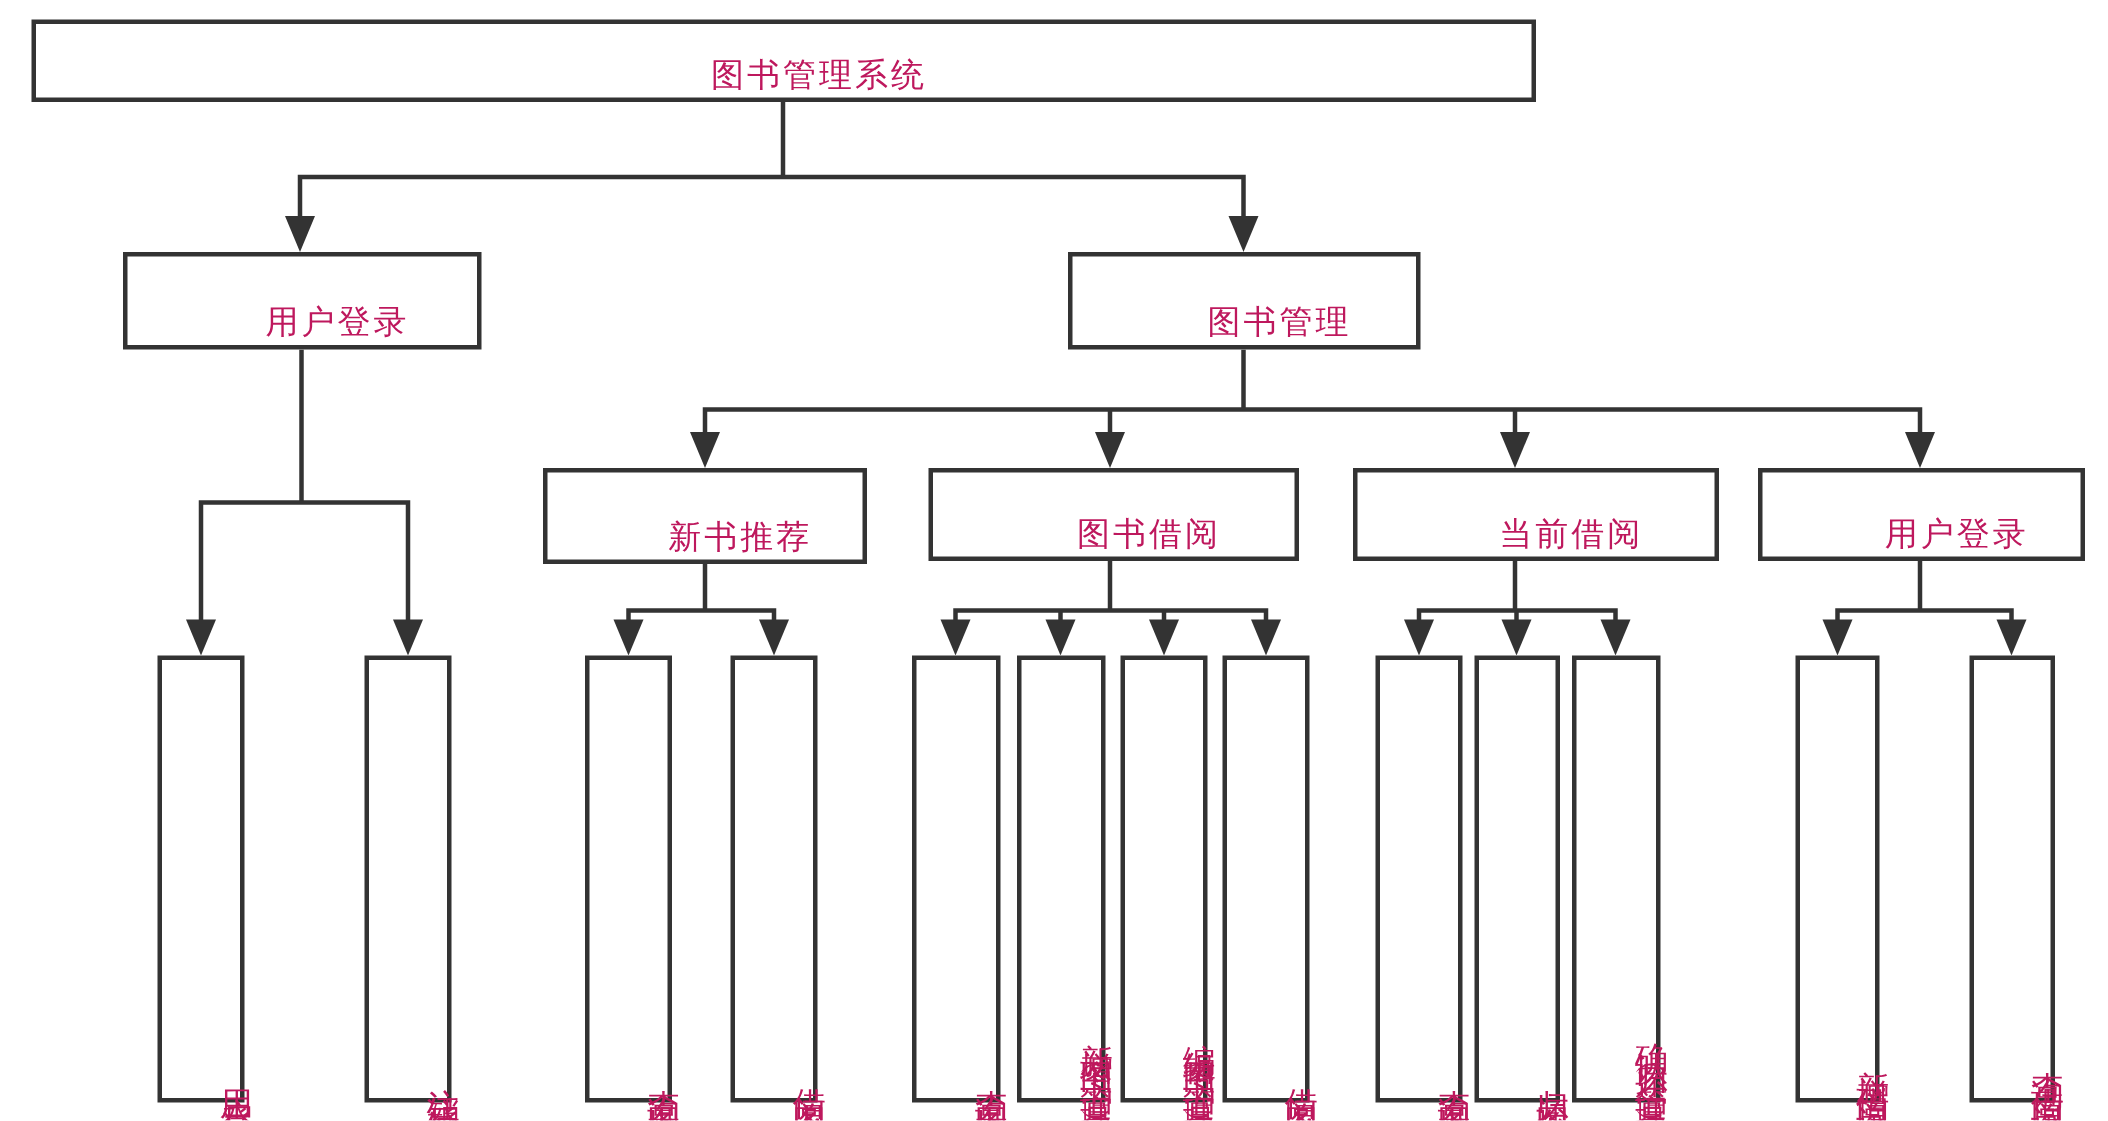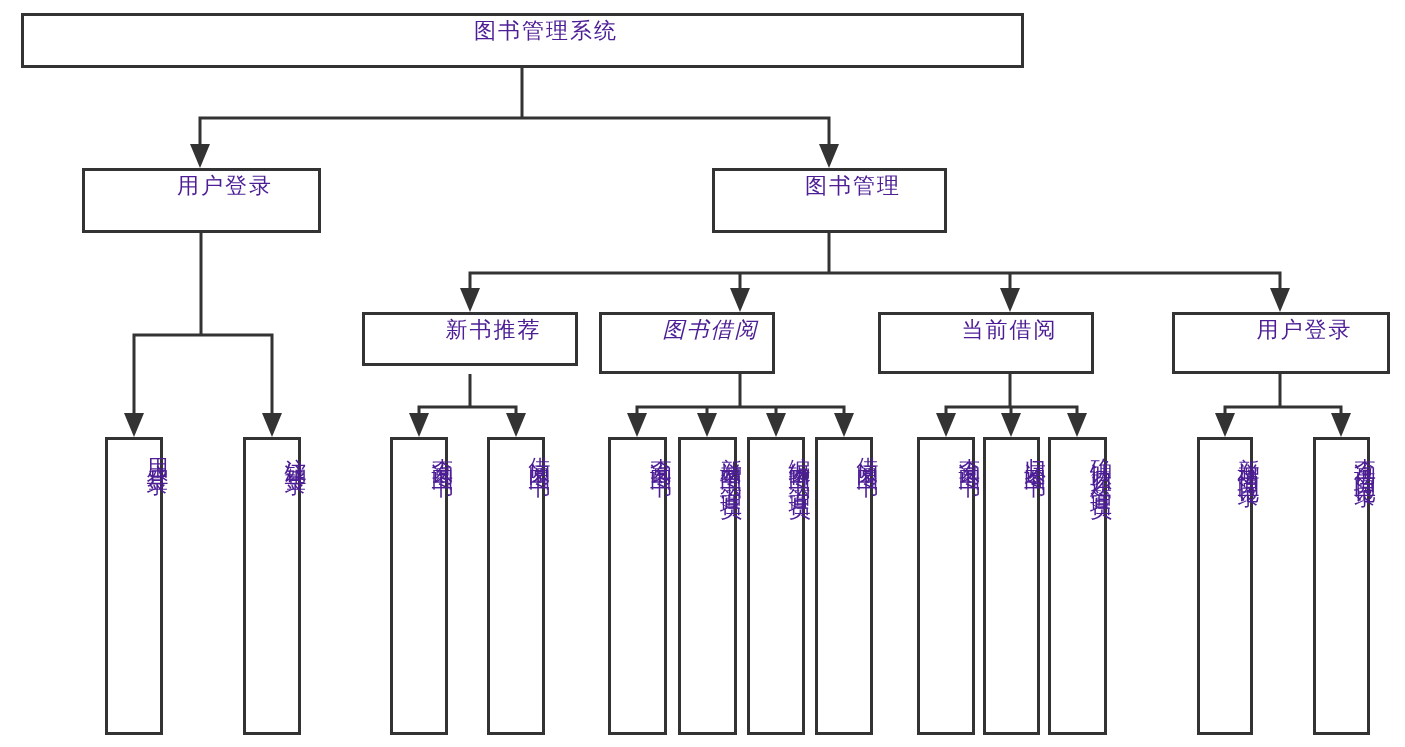--- a/index.html
+++ b/index.html
@@ -20,23 +20,23 @@
     left: 0; top: 0;
     width: 1405px; height: 747px;
     z-index: 0;
   }
   .node {
     position: absolute;
     box-sizing: border-box;
     border: 3px solid #333333;
     background: #ffffff;
     display: flex;
-    align-items: flex-start;
+    align-items: flex-end;
     justify-content: center;
-    color: #4c1d95;
+    color: #be185d;
     z-index: 1;
     padding-left: 47px;
   }
   .hnode .label {
     font-size: 22px;
     letter-spacing: 2px;
     white-space: nowrap;
   }
   .vnode .label {
     writing-mode: vertical-rl;
@@ -118,27 +118,27 @@
     <span class="label">图书管理系统</span>
   </div>
 
   <div class="node hnode" style="left:82px; top:168px; width:239px; height:65px;">
     <span class="label">用户登录</span>
   </div>
   <div class="node hnode" style="left:712px; top:168px; width:235px; height:65px;">
     <span class="label">图书管理</span>
   </div>
 
-  <div class="node hnode" style="left:362px; top:312px; width:216px; height:54px;">
+  <div class="node hnode" style="left:362px; top:312px; width:216px; height:64px;">
     <span class="label">新书推荐</span>
   </div>
-  <div class="node hnode" style="left:599px; top:312px; width:176px; height:62px;font-style:italic;">
+  <div class="node hnode" style="left:619px; top:312px; width:247px; height:62px;">
     <span class="label">图书借阅</span>
   </div>
-  <div class="node hnode" style="left:878px; top:312px; width:216px; height:62px;">
+  <div class="node hnode" style="left:902px; top:312px; width:244px; height:62px;">
     <span class="label">当前借阅</span>
   </div>
   <div class="node hnode" style="left:1172px; top:312px; width:218px; height:62px;">
     <span class="label">用户登录</span>
   </div>
 
   <div class="node vnode" style="left:105px; top:437px; width:58px; height:298px;">
     <span class="label">用户登录</span>
   </div>
   <div class="node vnode" style="left:243px; top:437px; width:58px; height:298px;">

